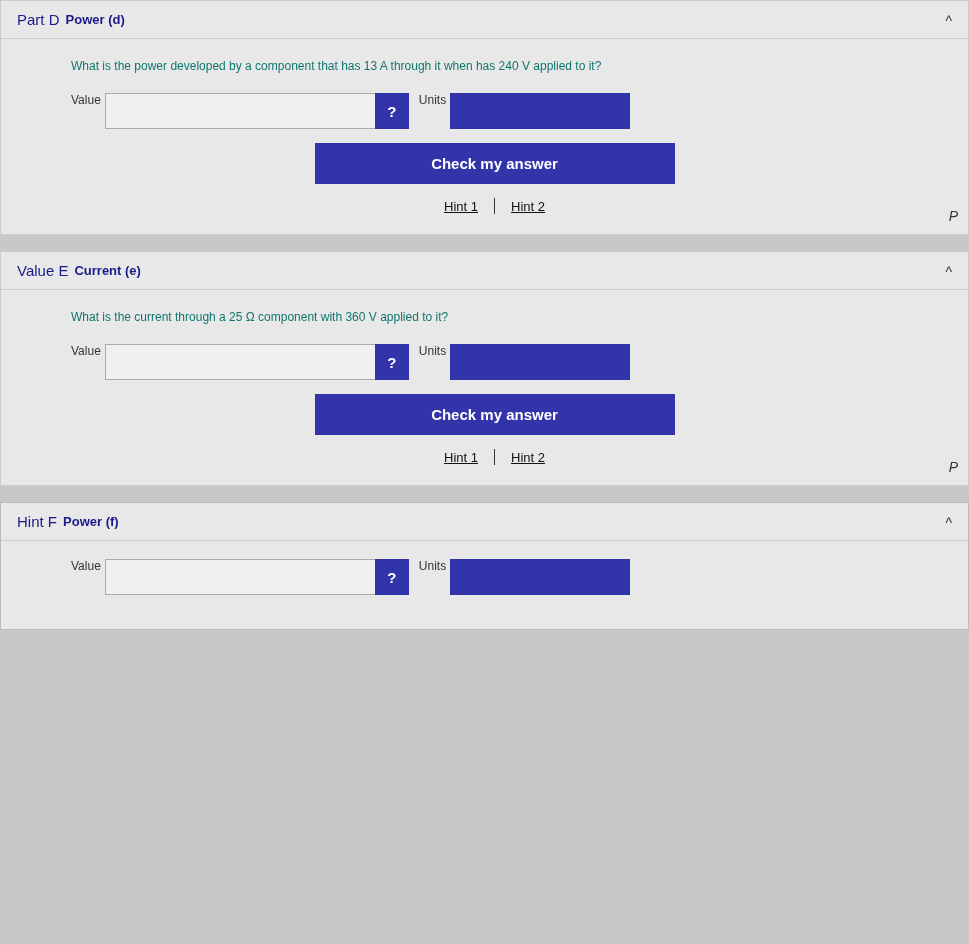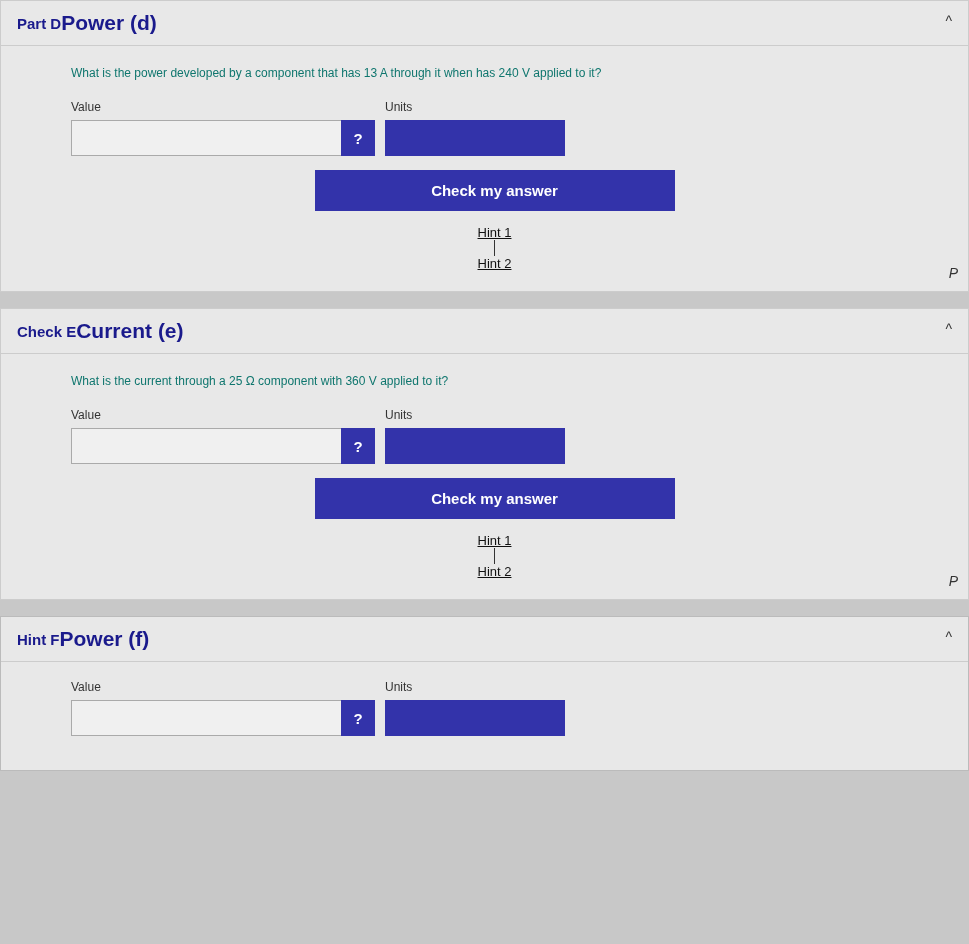--- a/index.html
+++ b/index.html
@@ -32,29 +32,30 @@
 
     .part-header {
       display: flex;
       align-items: center;
       padding: 10px 16px;
       background-color: #e8e8e8;
       border-bottom: 1px solid #ccc;
     }
 
     .part-label {
-      font-weight: bold;
+      font-weight: normal;
       color: #1a1a8c;
       font-size: 15px;
+      margin-right: 6px;
     }
 
     .part-title {
       font-weight: bold;
       color: #1a1a8c;
-      font-size: 21px;
+      font-size: 13px;
     }
 
     .collapse-icon {
       position: absolute;
       right: 16px;
       top: 12px;
       font-size: 14px;
       color: #333;
       cursor: pointer;
     }
@@ -73,21 +74,21 @@
 
     .input-row {
       display: flex;
       align-items: flex-start;
       gap: 10px;
       margin-bottom: 14px;
     }
 
     .input-group {
       display: flex;
-      flex-direction: column;
+      flex-direction: row;
       gap: 4px;
     }
 
     .input-label {
       font-size: 12px;
       color: #333;
       margin-bottom: 2px;
     }
 
     .value-input-wrapper {
@@ -139,24 +140,23 @@
       border: none;
       cursor: pointer;
       padding: 12px 0;
       width: 360px;
       text-align: center;
     }
 
     .hints-row {
       display: flex;
       align-items: center;
-      justify-content: space-between;
+      justify-content: center;
       gap: 0;
       margin-top: 8px;
-      flex-direction: column;
     }
 
     .hint-link {
       color: #111;
       text-decoration: underline;
       font-size: 13px;
       cursor: pointer;
       padding: 0 16px;
     }
 
@@ -218,21 +218,21 @@
         <a class="hint-link">Hint 2</a>
       </div>
       <span class="p-marker">P</span>
     </div>
   </div>
 
   <div class="gap"></div>
 
   <div class="part-section">
     <div class="part-header">
-      <span class="part-label">Check E</span>
+      <span class="part-label">Value E</span>
       <span class="part-title">Current (e)</span>
       <span class="collapse-icon">^</span>
     </div>
     <div class="part-content">
       <p class="question-text">What is the current through a 25 Ω component with 360 V applied to it?</p>
       <div class="input-row">
         <div class="input-group">
           <span class="input-label">Value</span>
           <div class="value-input-wrapper">
             <input class="value-input" type="text" style="">

